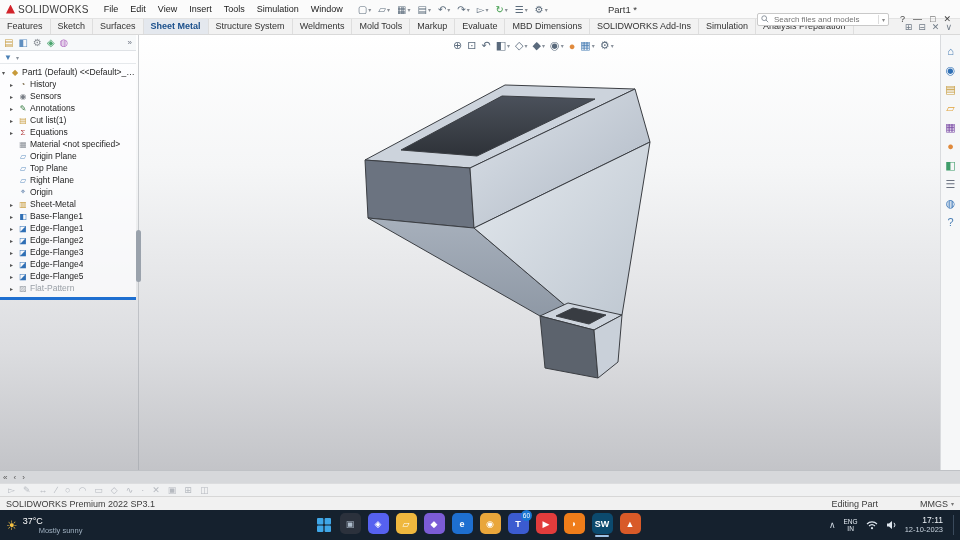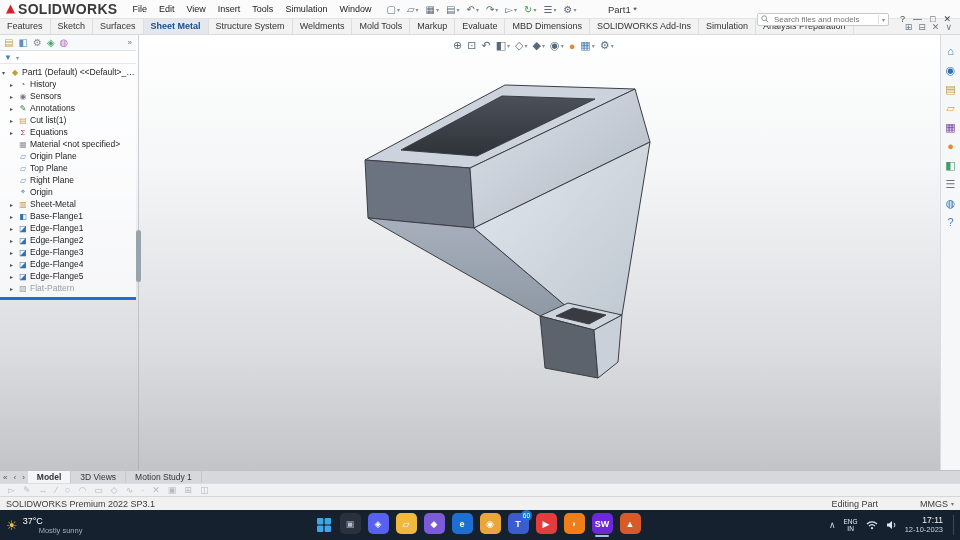--- a/index.html
+++ b/index.html
@@ -2,21 +2,21 @@
 <html><head>
 <meta charset="utf-8">
 <style>
   html,body{margin:0;padding:0;width:960px;height:540px;overflow:hidden;
     font-family:"Liberation Sans","DejaVu Sans",sans-serif;background:#fff;}
   *{box-sizing:border-box;}
   
   .titlebar{height:19px;background:#fbfbfb;border-bottom:1px solid #e3e3e3;display:flex;align-items:center;padding:0 6px;position:relative;}
   .logo{display:flex;align-items:center;gap:3px;margin-right:10px;}
   .logo-mark{width:9px;height:9px;background:#d2232a;clip-path:polygon(0 100%,50% 0,100% 100%);}
-  .logo-text{font-size:14px;font-weight:bold;color:#3a3a3a;letter-spacing:.3px;}
+  .logo-text{font-size:10px;font-weight:normal;color:#3a3a3a;letter-spacing:.3px;}
   .menus{display:flex;gap:2px;align-items:flex-end;}
   .menu-item{font-size:9px;color:#222;padding:1px 5px;}
   .tb-tools{display:flex;gap:3px;margin-left:8px;}
   .ttool{display:flex;align-items:center;font-size:10px;color:#5b6b7b;padding:0 2px;}
   .ttool .caret{font-size:6px;color:#8a8f96;margin-left:1px;}
   .doc-title{position:absolute;left:608px;font-size:9.5px;color:#333;}
   .tb-right{margin-left:auto;display:flex;align-items:center;gap:8px;margin-top:20px;}
   .searchbox{width:132px;height:13px;border:1px solid #c9c9c9;border-radius:2px;background:#fff;display:flex;align-items:center;padding:0 3px;gap:3px;}
   .searchbox input{border:0;outline:0;flex:1;font-size:8px;color:#555;min-width:0;background:transparent;font-family:inherit;}
   .searchbox .sdiv{width:1px;height:9px;background:#ddd;}
@@ -413,25 +413,20 @@
       <span class="tpico" style="color: rgb(74, 127, 181);">?</span>
   </div>
 </div>
 
 <div class="doctabs">
   <span style="display:flex">
     <span class="darrow">«</span>
       <span class="darrow">‹</span>
       <span class="darrow">›</span>
   </span>
-  <span style="display:flex">
-    <span class="dtab active">Model</span>
-      <span class="dtab">3D Views</span>
-      <span class="dtab">Motion Study 1</span>
-  </span>
 </div>
 
 <div class="sketchbar">
   <span class="skico">▻</span>
     <span class="skico">✎</span>
     <span class="skico">↔</span>
     <span class="skico">∕</span>
     <span class="skico">○</span>
     <span class="skico">◠</span>
     <span class="skico">▭</span>
@@ -512,21 +507,21 @@
           <span class="chip" style="background: rgb(226, 60, 60); color: rgb(255, 255, 255);">▶</span>
 
           <span class="chip-ind"></span>
         </span>
         <span class="chip-wrap">
           <span class="chip" style="background: rgb(239, 125, 26); color: rgb(255, 255, 255);">◗</span>
 
           <span class="chip-ind"></span>
         </span>
         <span class="chip-wrap active">
-          <span class="chip" style="background: #6d28d9; color: rgb(255, 255, 255);">SW</span>
+          <span class="chip" style="background: #0c4a6e; color: rgb(255, 255, 255);">SW</span>
 
           <span class="chip-ind"></span>
         </span>
         <span class="chip-wrap">
           <span class="chip" style="background: rgb(216, 90, 40); color: rgb(255, 255, 255);">▲</span>
 
           <span class="chip-ind"></span>
         </span>
     </div>
   </div>

